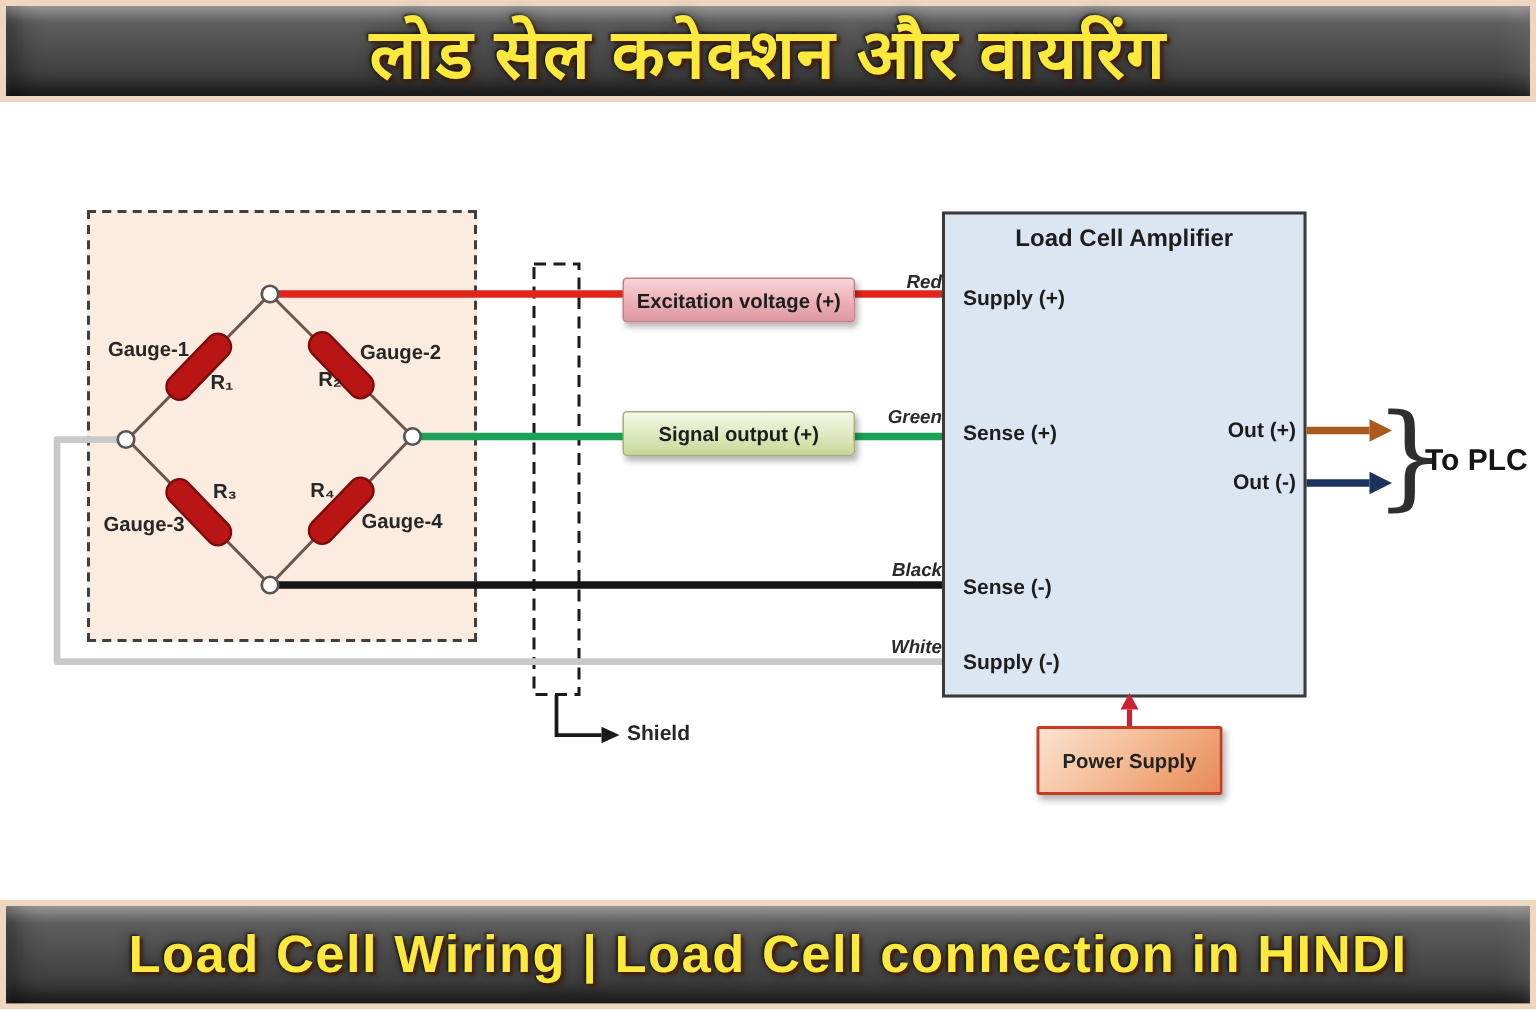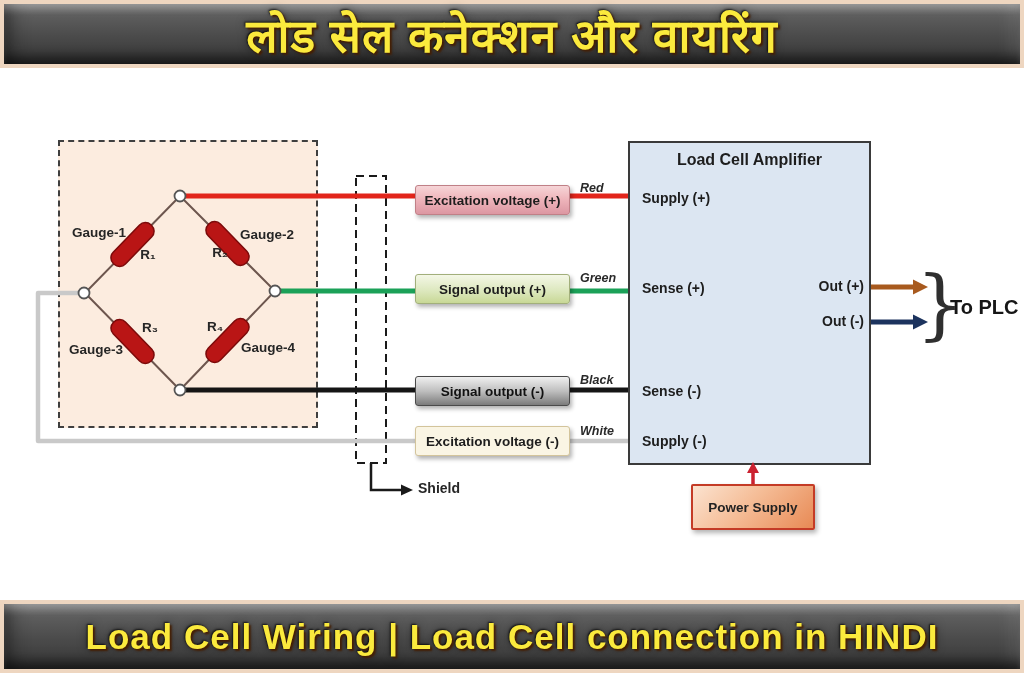--- a/index.html
+++ b/index.html
@@ -50,21 +50,21 @@
     display:flex; align-items:center; justify-content:center;
     font-size:13.5px; font-weight:bold; color:#1d1d1d;
     border-radius:3px; box-shadow:2px 3px 4px rgba(0,0,0,.30);
   }
   .tag-excp { top:107px; background:linear-gradient(180deg,#f6d5d7 0%,#efb6bc 45%,#dc97a2 100%); border:1px solid #c08087; }
   .tag-sigp { top:196px; background:linear-gradient(180deg,#f4f7e6 0%,#dde8bf 55%,#c8d896 100%); border:1px solid #a2af7b; }
   .tag-sign { top:298px; background:linear-gradient(180deg,#f0f0f0 0%,#bfbfbf 50%,#7b7b7b 100%); border:1px solid #4a4a4a; color:#111; }
   .tag-excn { top:348px; background:#faf5e4; border:1px solid #d3c49b; }
 
   .wirecolor-label {
-    width:48px; text-align:left; z-index:3;
+    width:48px; text-align:right; z-index:3;
     font-size:12.5px; font-weight:bold; font-style:italic; color:#2a2a2a;
   }
 
   
   .amplifier {
     left:628px; top:63px; width:243px; height:324px;
     background:#dce6f2; border:2px solid #3a3a3a; z-index:1;
   }
   .amp-title { left:628px; top:73px; width:243px; text-align:center; font-size:16px; font-weight:bold; color:#1d1d1d; z-index:3; }
   .amp-port { font-size:14px; font-weight:bold; color:#1d1d1d; z-index:3; white-space:nowrap; }
@@ -144,22 +144,20 @@
   <div class="abs gauge-label" style="left:133px;top:169px;width:30px">R₁</div>
   <div class="abs gauge-label" style="left:228px;top:149px;width:78px">Gauge-2</div>
   <div class="abs gauge-label" style="left:205px;top:167px;width:30px">R₂</div>
   <div class="abs gauge-label" style="left:57px;top:264px;width:78px">Gauge-3</div>
   <div class="abs gauge-label" style="left:135px;top:242px;width:30px">R₃</div>
   <div class="abs gauge-label" style="left:229px;top:262px;width:78px">Gauge-4</div>
   <div class="abs gauge-label" style="left:200px;top:241px;width:30px">R₄</div>
 
   <div class="abs tagbox tag-excp">Excitation voltage (+)</div>
   <div class="abs tagbox tag-sigp">Signal output (+)</div>
-  <div class="abs tagbox tag-sign">Signal output (-)</div>
-  <div class="abs tagbox tag-excn">Excitation voltage (-)</div>
 
   <div class="abs wirecolor-label" style="left:580px;top:103px">Red</div>
   <div class="abs wirecolor-label" style="left:580px;top:193px">Green</div>
   <div class="abs wirecolor-label" style="left:580px;top:295px">Black</div>
   <div class="abs wirecolor-label" style="left:580px;top:346px">White</div>
 
   <div class="abs amplifier"></div>
   <div class="abs amp-title">Load Cell Amplifier</div>
   <div class="abs amp-port" style="left:642px;top:112px">Supply (+)</div>
   <div class="abs amp-port" style="left:642px;top:202px">Sense (+)</div>

